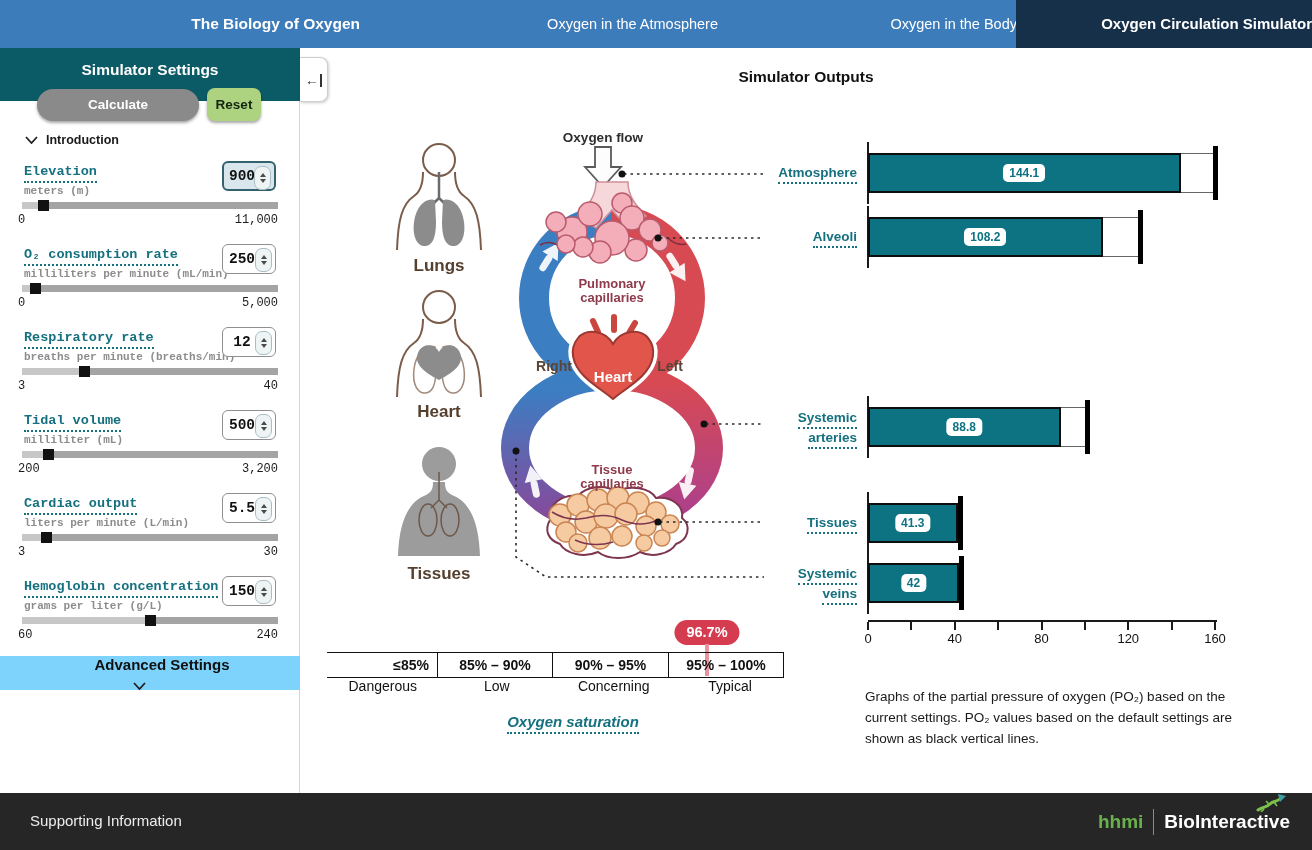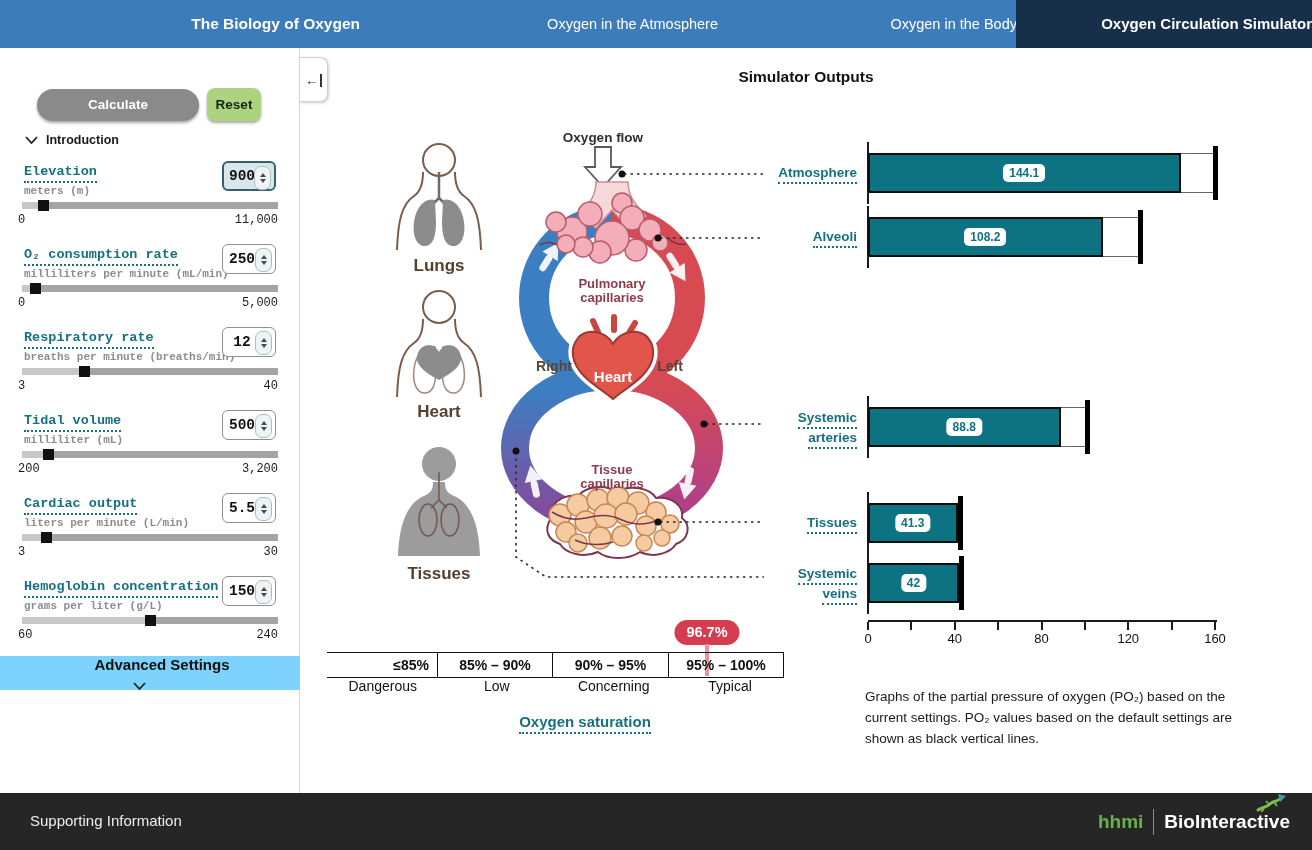--- a/index.html
+++ b/index.html
@@ -58,21 +58,21 @@
 
   
   #sat-badge{position:absolute;top:620px;height:25px;transform:translateX(-50%);background:#d63c50;color:#fff;font-weight:bold;font-size:14.5px;line-height:25px;padding:0 12px;border-radius:13px;}
   #sat-line{position:absolute;width:4px;background:#ea93a0;}
   #sat-table{position:absolute;left:327px;top:652px;height:24px;display:flex;border-top:1.5px solid #111;border-bottom:1.5px solid #111;border-right:1.5px solid #111;box-sizing:content-box;}
   .sat-cell{height:24px;line-height:24px;font-weight:bold;font-size:14px;color:#111;text-align:center;box-sizing:border-box;}
   .sat-cell + .sat-cell{border-left:1.5px solid #111;}
   .sat-cell.first{text-align:right;padding-right:8px;}
   #sat-cats{position:absolute;left:327px;top:678px;display:flex;}
   .sat-cat{font-size:14px;color:#111;text-align:center;}
-  #sat-axis{position:absolute;left:420px;top:713px;width:330px;text-align:center;font-weight:bold;font-size:15px;color:#15707f;}
+  #sat-axis{position:absolute;left:408px;top:713px;width:330px;text-align:center;font-weight:bold;font-size:15px;color:#15707f;font-style:italic;}
 
   
   #footer{position:absolute;left:0;top:793px;width:1312px;height:57px;background:#262626;}
   #footer-left{position:absolute;left:30px;top:812px;color:#ededed;font-size:15px;}
   #brand{position:absolute;right:22px;top:809px;display:flex;align-items:center;gap:10px;}
   #brand .hhmi{color:#6ab04c;font-weight:bold;font-size:19px;}
   #brand .bar{width:1px;height:26px;background:#8a8a8a;}
   #brand .bio{color:#fff;font-weight:bold;font-size:19px;}
   #lizard{position:absolute;right:26px;top:794px;}
 </style>
@@ -81,20 +81,21 @@
 <div id="app" data-interactable="false">
 
   <div id="nav" data-interactable="false">
       <div class="nav-tab first" data-interactable="true" style="left: 60px; width: 300px;">The Biology of Oxygen</div>
       <div class="nav-tab" data-interactable="true" style="left: 418px; width: 300px;">Oxygen in the Atmosphere</div>
       <div class="nav-tab" data-interactable="true" style="left: 717px; width: 300px;">Oxygen in the Body</div>
       <div class="nav-tab active" data-interactable="true" style="left: 1016px; width: 296px;">Oxygen Circulation Simulator</div>
     </div>
 
   <div id="sidebar" data-interactable="false"></div>
+  <div id="sb-header" data-interactable="false">Simulator Settings</div>
   <div id="btn-calculate" data-interactable="true">Calculate</div>
   <div id="btn-reset" data-interactable="true">Reset</div>
   <div id="intro-row" data-interactable="true">
     <svg class="chev" viewBox="0 0 13 8" data-interactable="false">
         <path d="M1,1 L6.5,7 L12,1" fill="none" stroke="#222" stroke-width="1.8"></path>
       </svg>
     <span data-interactable="false">Introduction</span>
   </div>
   <div id="controls-host" data-interactable="false">
       <div class="ctl" data-interactable="false" style="top: 158px;">

